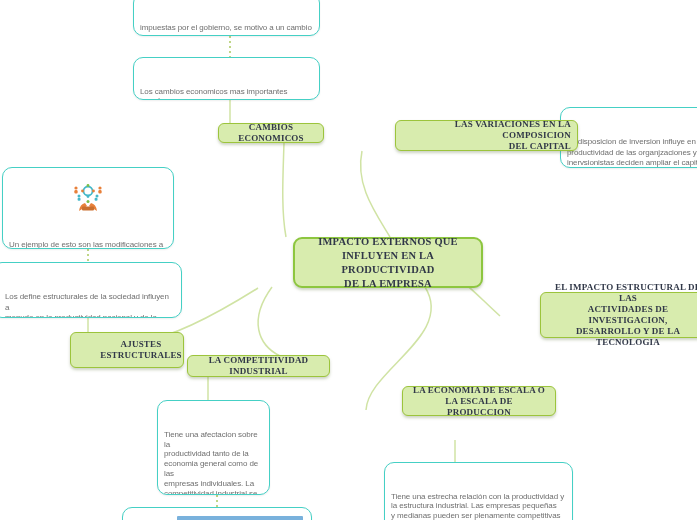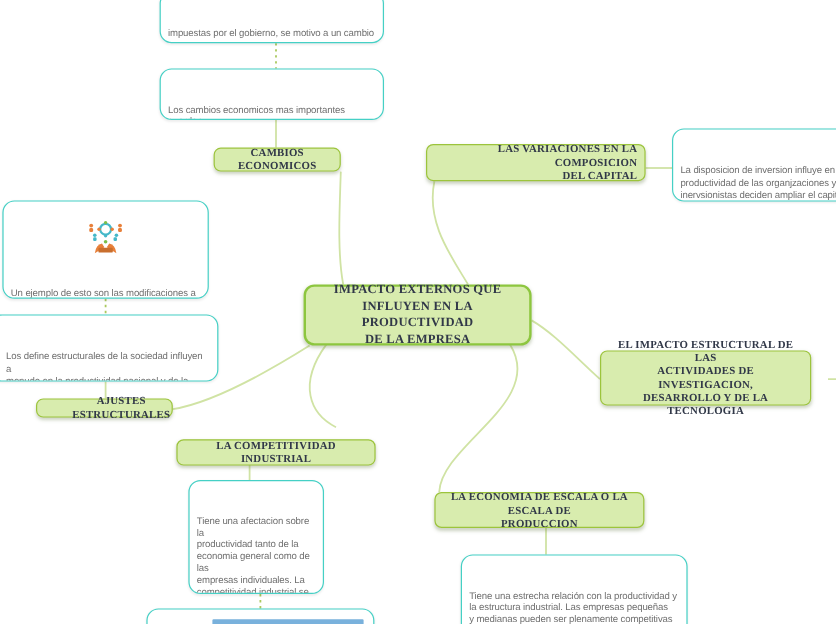--- a/index.html
+++ b/index.html
@@ -22,20 +22,21 @@
     font-size:9px;
     line-height:11px;
     letter-spacing:.2px;
     display:flex;align-items:center;justify-content:center;
     text-align:center;
     white-space:pre-line;
     box-shadow:0 2px 3px rgba(110,130,80,.35);
     box-sizing:border-box;
     padding:2px 6px;
     cursor:pointer;
+    margin-left:40px;
   }
   .topic.central{
     border-width:2.5px;
     border-color:#8dc63f;
     border-radius:9px;
     font-size:10.5px;
     line-height:14px;
   }
 
   
@@ -168,22 +169,22 @@
 
 <div class="topic central" style="left:253px;top:237px;width:190px;height:51px;">IMPACTO EXTERNOS QUE
 INFLUYEN EN LA PRODUCTIVIDAD
 DE LA EMPRESA</div>
 
 <div class="topic" style="left:178px;top:123px;width:106px;height:20px;">CAMBIOS ECONOMICOS</div>
 
 <div class="topic" style="left:355px;top:120px;width:183px;height:31px;text-align:right;">LAS VARIACIONES EN LA COMPOSICION
 DEL CAPITAL</div>
 
-<div class="topic" style="left:30px;top:332px;width:114px;height:16px;padding-left:34px;">AJUSTES ESTRUCTURALES</div>
+<div class="topic" style="left:30px;top:332px;width:114px;height:36px;padding-left:34px;">AJUSTES ESTRUCTURALES</div>
 
-<div class="topic" style="left:147px;top:366px;width:166px;height:22px;">LA COMPETITIVIDAD INDUSTRIAL</div>
+<div class="topic" style="left:147px;top:355px;width:143px;height:22px;">LA COMPETITIVIDAD INDUSTRIAL</div>
 
 <div class="topic" style="left:500px;top:292px;width:176px;height:46px;">EL IMPACTO ESTRUCTURAL DE LAS
 ACTIVIDADES DE INVESTIGACION,
 DESARROLLO Y DE LA TECNOLOGIA</div>
 
-<div class="topic" style="left:362px;top:410px;width:175px;height:30px;">LA ECONOMIA DE ESCALA O LA ESCALA DE
+<div class="topic" style="left:362px;top:386px;width:154px;height:30px;">LA ECONOMIA DE ESCALA O LA ESCALA DE
 PRODUCCION</div>
 
 </body></html>

